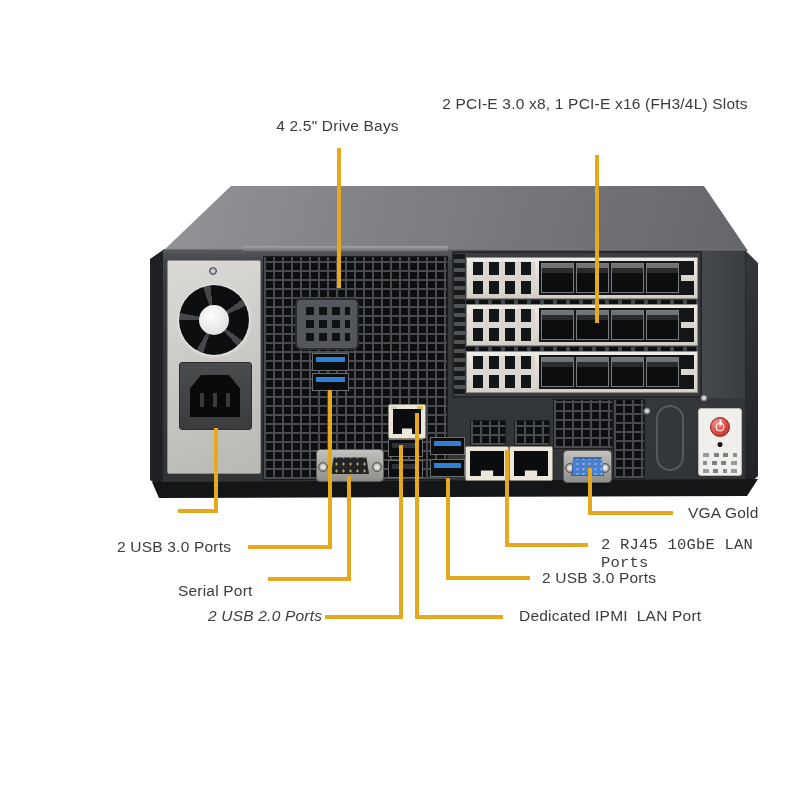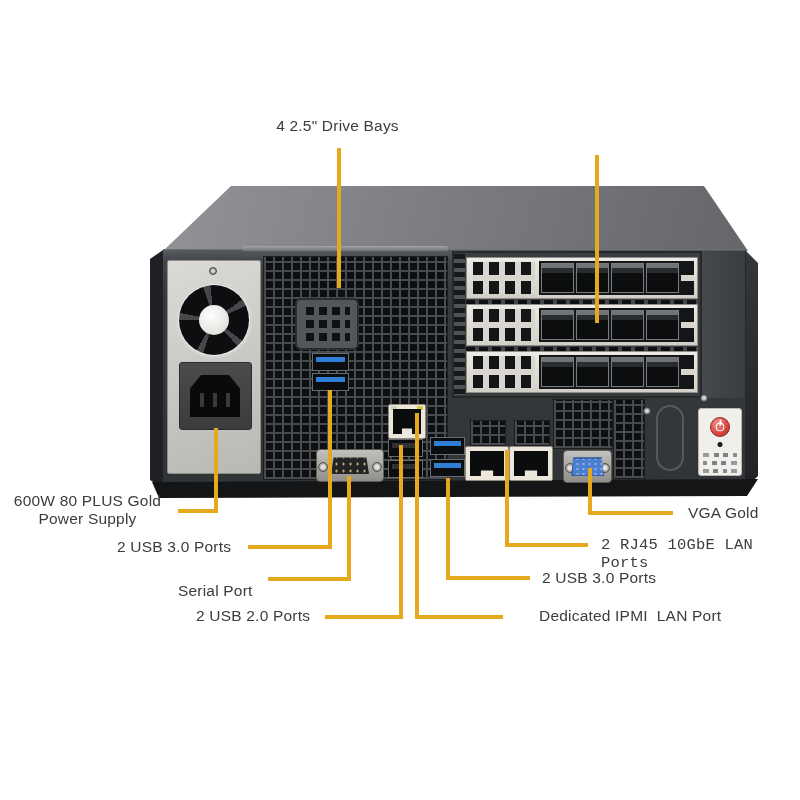--- a/index.html
+++ b/index.html
@@ -14,21 +14,21 @@
     position:relative;width:800px;height:800px;background:#ffffff;overflow:hidden;
     font-family:"Liberation Sans", sans-serif;
   }
   .abs{position:absolute;}
   
   .lbl{
     position:absolute;color:var(--label-text);font-size:15.5px;line-height:18px;
     letter-spacing:0.2px;z-index:60;
   }
   .lbl.center{text-align:center;}
-  .pre{white-space:pre;margin-left:20px;}
+  .pre{white-space:pre;}
   
   .lv,.lh{position:absolute;background:var(--leader-line);z-index:55;}
   .lv{width:4px;}
   .lh{height:4px;}
   
   .lid{
     left:152px;top:186px;width:606px;height:66px;
     clip-path:polygon(11px 65px,79px 0px,552px 0px,596px 65px);
     background:linear-gradient(105deg,#939497 0%,#7d7e81 45%,#646568 100%);
   }
@@ -398,29 +398,26 @@
 
   <div class="lv" style="left:505px;top:450px;height:97px;"></div>
   <div class="lh" style="left:505px;top:543px;width:83px;"></div>
 
   <div class="lv" style="left:588px;top:468px;height:47px;"></div>
   <div class="lh" style="left:588px;top:511px;width:85px;"></div>
 
   <div class="lbl center" style="left:240px;top:117px;width:195px;">4 2.5" Drive Bays</div>
 
   <div class="lbl center" style="left:430px;top:95px;width:330px;">
-  </div>
-
-  <div class="lbl center" style="left:5px;top:492px;width:165px;">
-    <div>600W 80 PLUS Gold</div>
-    <div>Power Supply</div>
-  </div>
+    <div>2 PCI-E 3.0 x8, 1 PCI-E x16 (FH3/4L) Slots</div>
+  </div>
+
 
   <div class="lbl" style="left:117px;top:538px;">2 USB 3.0 Ports</div>
   <div class="lbl" style="left:178px;top:582px;">Serial Port</div>
-  <div class="lbl" style="left:196px;top:607px;">2 USB 2.0 Ports</div>
+  <div class="lbl" style="left:208px;top:607px;font-style:italic;">2 USB 2.0 Ports</div>
 
   <div class="lbl" style="left:688px;top:504px;">VGA Gold</div>
   <div class="lbl" style="left:601px;top:536px;font-family:Liberation Mono, monospace;">2 RJ45 10GbE LAN Ports</div>
   <div class="lbl" style="left:542px;top:569px;">2 USB 3.0 Ports</div>
   <div class="lbl pre" style="left:519px;top:607px;">Dedicated IPMI  LAN Port</div>
 
 </div>
 
 </body></html>

